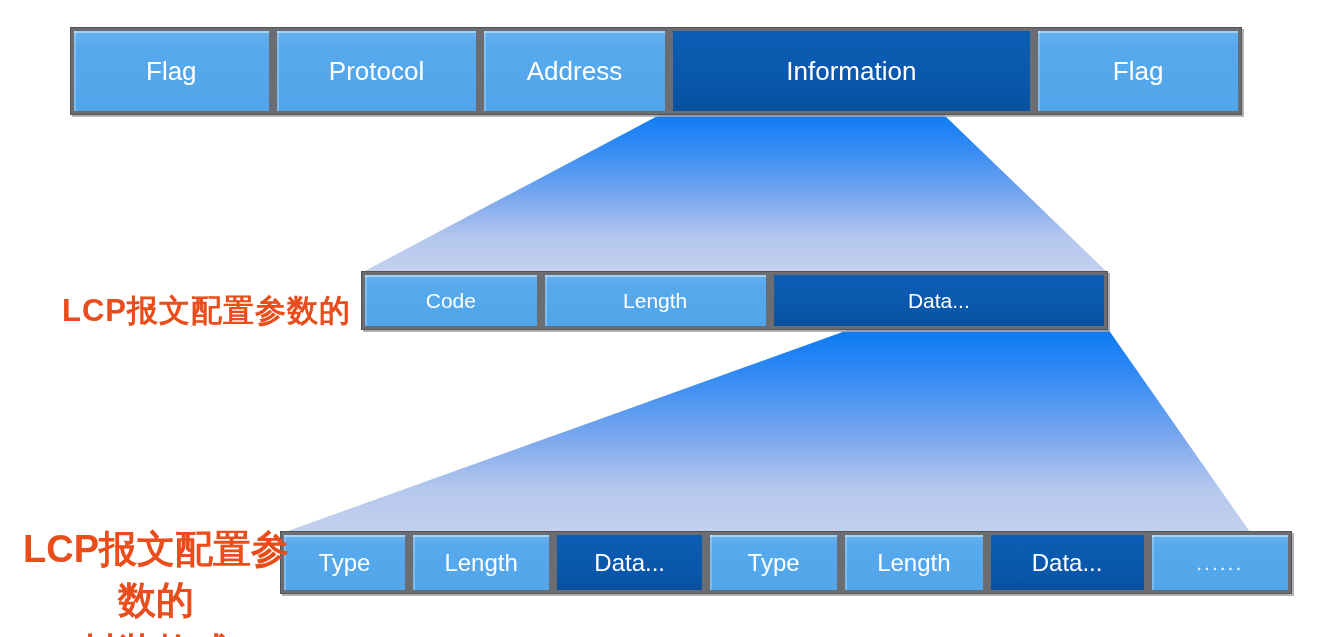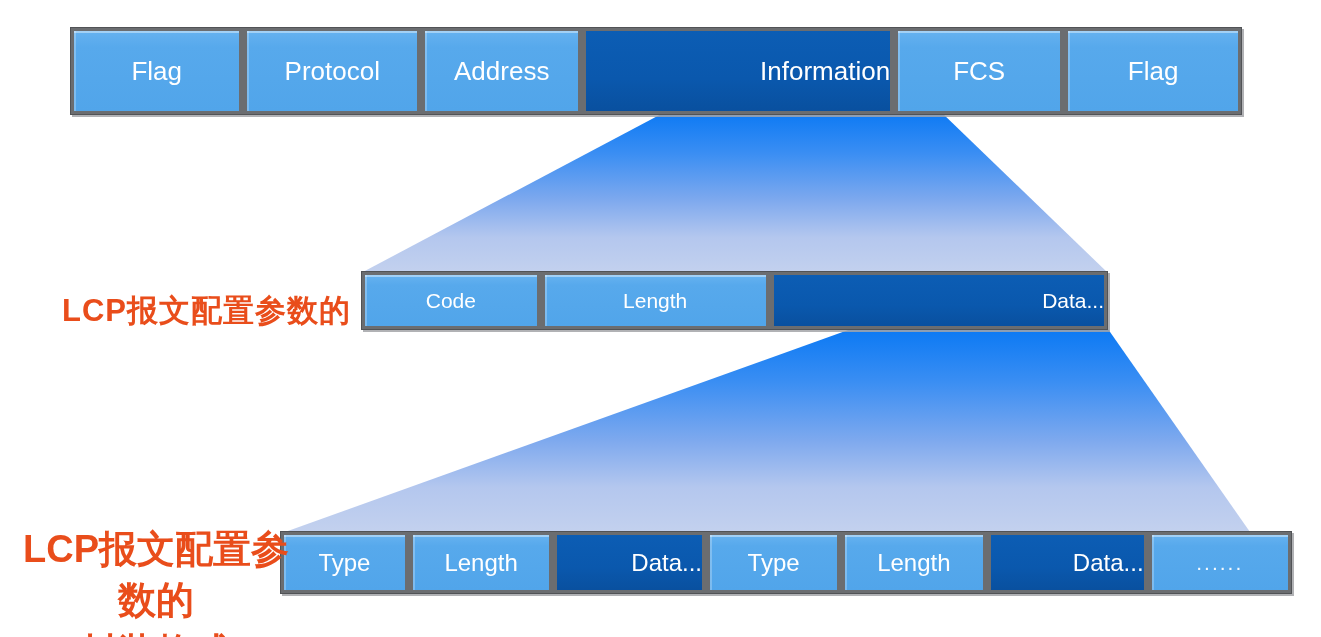--- a/index.html
+++ b/index.html
@@ -47,21 +47,20 @@
     color:#ffffff;
     white-space:nowrap;
     overflow:hidden;
   }
   .cell.light{
     background:linear-gradient(180deg,#66b2f0 0%,#57a9ec 20%,#51a5ea 100%);
     box-shadow:inset 0 2px 0 rgba(255,255,255,0.40), inset 2px 0 0 rgba(255,255,255,0.25);
   }
   .cell.dark{
     background:linear-gradient(180deg,#0c5db4 0%,#0a58ad 60%,#09509f 100%);
-    justify-content:flex-end;
   }
   .row-top .cell{font-size:26px;}
   .row-mid .cell{font-size:21px;}
   .row-bot .cell{font-size:24px;}
   .cell .dots{letter-spacing:2px;font-size:21px;opacity:0.95;}
   
   .label-red{
     position:absolute;
     color:#e94d1b;
     font-weight:600;
@@ -92,23 +91,20 @@
       <span>Flag</span>
     </div>
     <div class="cell light" style="flex-grow:152">
       <span>Protocol</span>
     </div>
     <div class="cell light" style="flex-grow:137">
       <span>Address</span>
     </div>
     <div class="cell dark" style="flex-grow:272">
       <span>Information</span>
-    </div>
-    <div class="cell light" style="flex-grow:145">
-      <span>FCS</span>
     </div>
     <div class="cell light" style="flex-grow:152">
       <span>Flag</span>
     </div>
   </div>
 
   <div class="row row-mid">
     <div class="cell light" style="flex-grow:132">
       <span>Code</span>
     </div>

